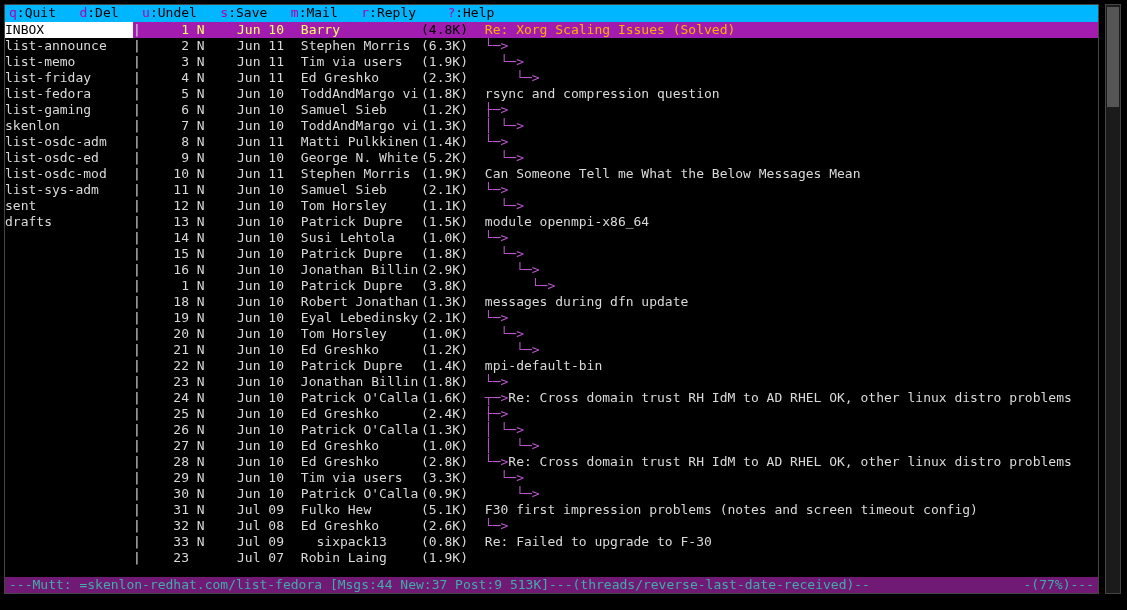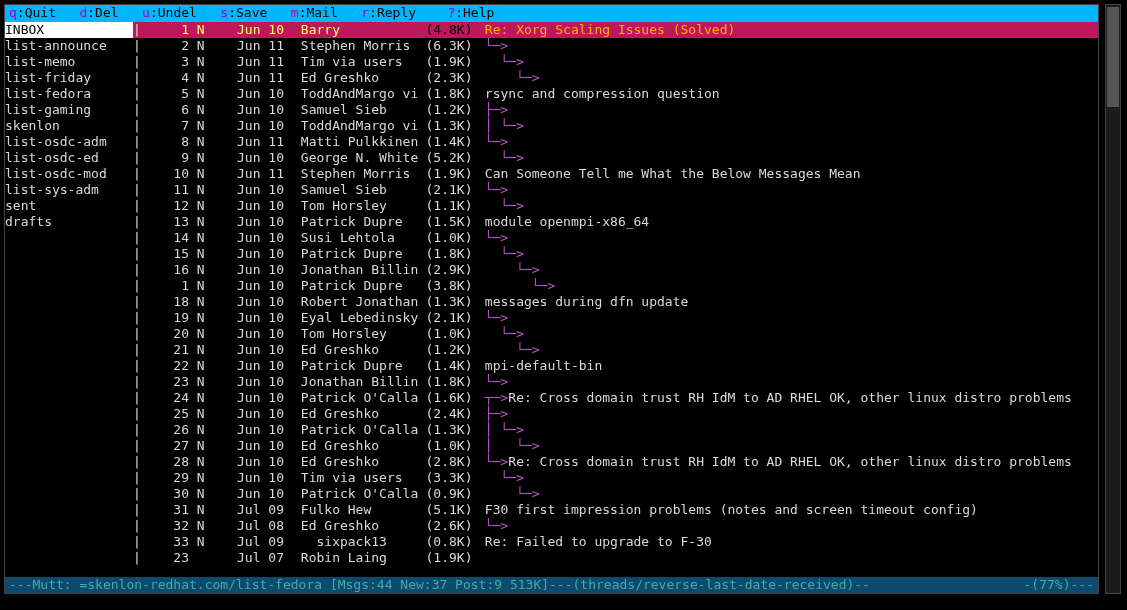--- a/index.html
+++ b/index.html
@@ -11,32 +11,32 @@
   .menubar .key{color:#b000b0}
   .row{display:flex;height:16px;white-space:pre}
   .folders{width:128px;color:#d9d9d9}
   .folders.selected{color:#000}
   .pipe{width:8px;color:#d9d9d9}
   .num{width:48px;text-align:right;color:#d9d9d9}
   .flag{width:24px;color:#d9d9d9}
   .gap{width:24px}
   .date{width:56px;color:#d9d9d9}
   .from{width:128px;color:#d9d9d9;overflow:hidden}
-  .size{width:56px;color:#d9d9d9;text-align:center}
+  .size{width:56px;color:#d9d9d9;text-align:left}
   .subject{flex:1;color:#d9d9d9;overflow:hidden}
   
-  .row.hl{background:#be185d}
+  .row.hl{background:#a21caf}
   .row.hl .num,.row.hl .flag{color:#ffff66}
   .row.hl .date,.row.hl .from{color:#ffff66}
   .row.hl .size{color:#000}
   .row.hl .subject{color:#ffb000}
   .row.hl .folders{background:#fff;color:#000}
   
   .tree{color:#bb55cc}
-  .statusbar{position:absolute;left:0;right:0;bottom:0;height:16px;background:#0c4a6e;color:#4aa;white-space:pre;padding:0 4px;display:flex}
+  .statusbar{position:absolute;left:0;right:0;bottom:0;height:16px;background:#701a75;color:#4aa;white-space:pre;padding:0 4px;display:flex}
   .statusbar .left{flex:1;overflow:hidden}
   .statusbar .right{color:#4aa}
 </style>
 </head>
 <body>
 
 <div class="terminal">
   <div class="menubar" id="menubar"><span class="key">q</span>:<span>Quit</span>   <span class="key">d</span>:<span>Del</span>   <span class="key">u</span>:<span>Undel</span>   <span class="key">s</span>:<span>Save</span>   <span class="key">m</span>:<span>Mail</span>   <span class="key">r</span>:<span>Reply</span>    <span class="key">?</span>:<span>Help</span>   </div>
   <div id="listing">
       <div class="row hl"><span class="folders selected">INBOX</span><span class="pipe">|</span><span class="num">1</span><span class="flag"> N</span><span class="gap">   </span><span class="date">Jun 10</span><span class="from"> Barry</span><span class="size">(4.8K)</span><span class="subject"> Re: Xorg Scaling Issues (Solved)</span></div>

